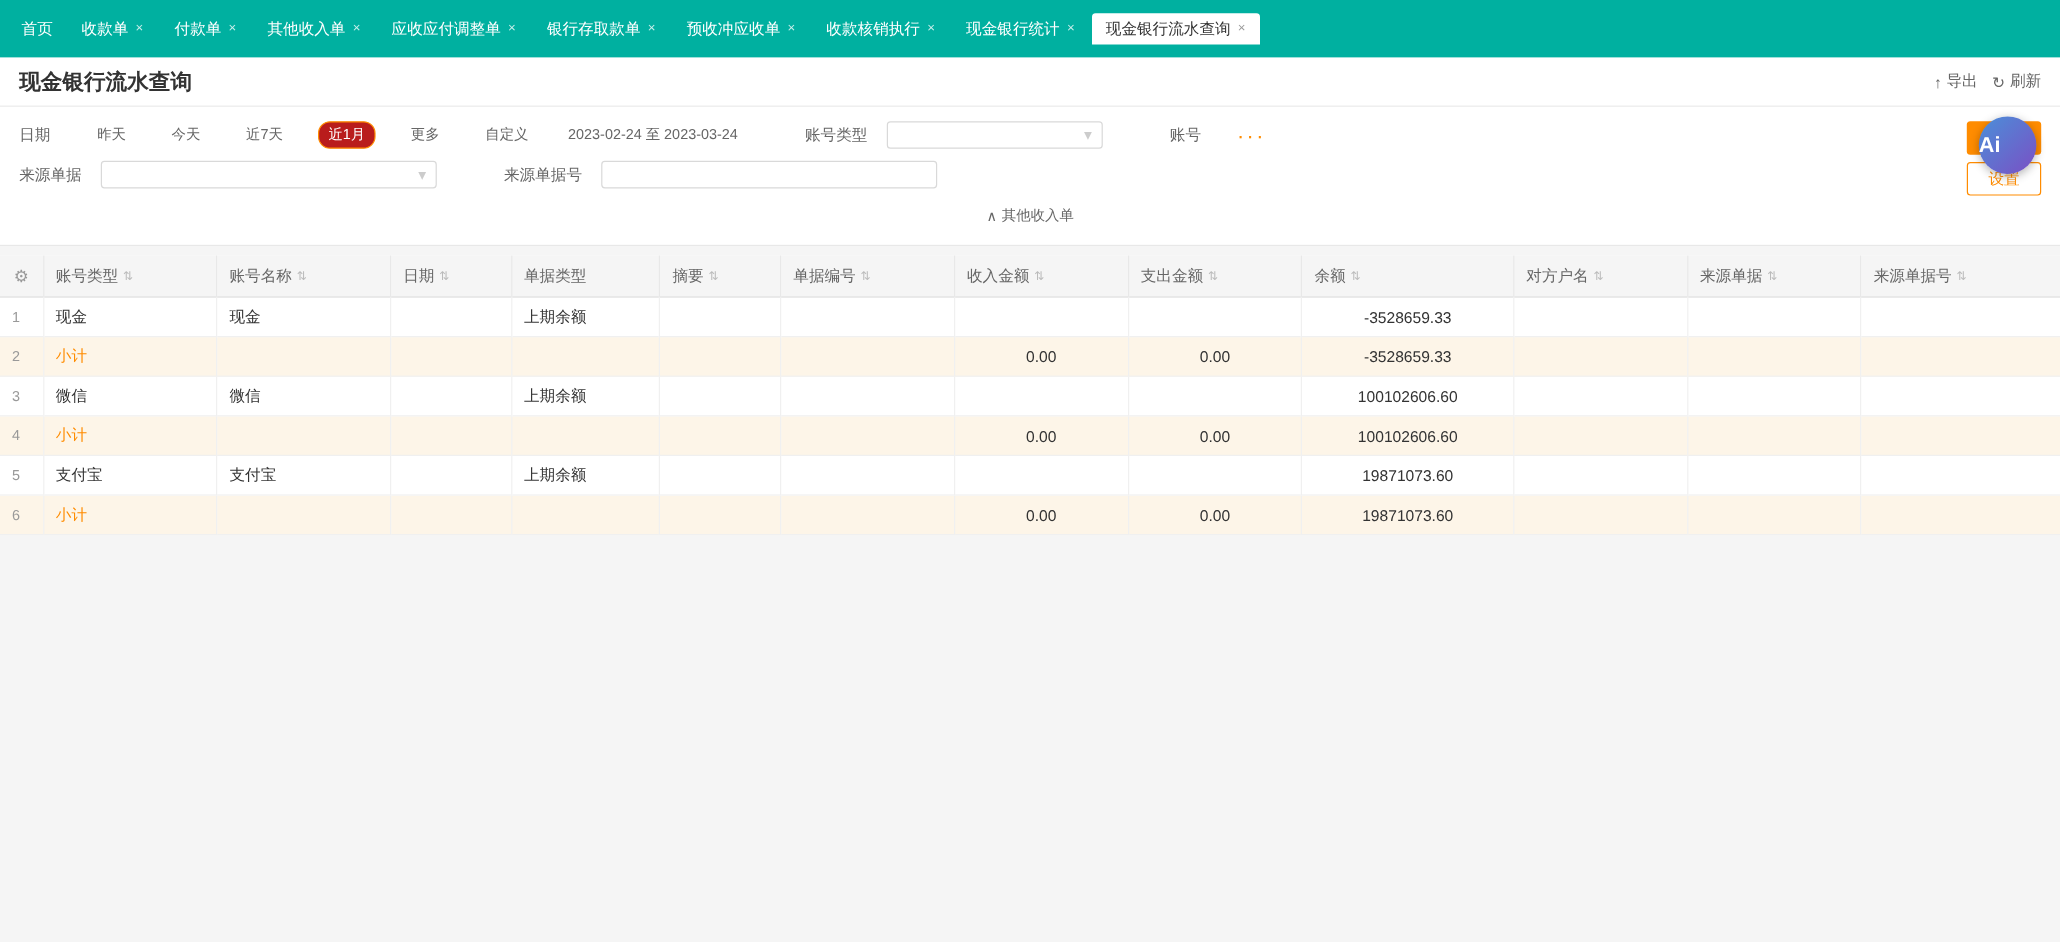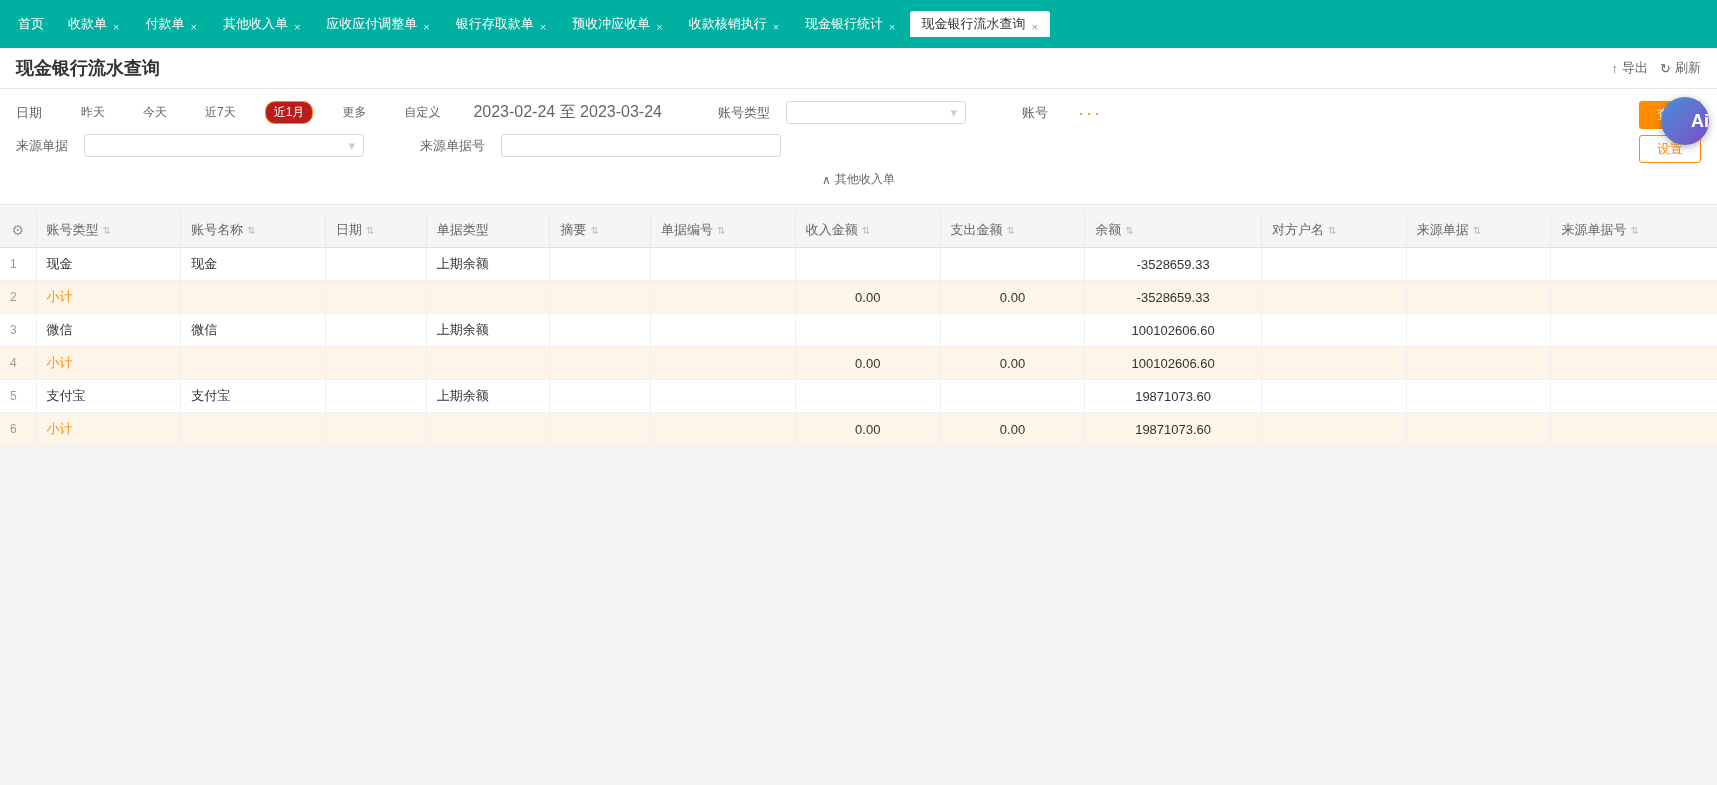--- a/index.html
+++ b/index.html
@@ -13,21 +13,21 @@
       height: 48px;
       padding: 14px 8px;
       gap: 2px;
     }
     .nav-item {
       color: #fff;
       padding: 4px 12px;
       cursor: pointer;
       border-radius: 3px 3px 0 0;
       display: flex;
-      align-items: flex-end;
+      align-items: center;
       gap: 4px;
       font-size: 13px;
       white-space: nowrap;
     }
     .nav-item.active {
       background: #fff;
       color: #333;
     }
     .nav-item .close-x {
       font-size: 11px;
@@ -102,21 +102,21 @@
       border: 1px solid transparent;
     }
     .date-btn.active {
       background: #b91c1c;
       color: #fff;
       border-color: #ff8c00;
       border-radius: 10px;
     }
     .date-range {
       color: #666;
-      font-size: 16px;
+      font-size: 12px;
       margin-left: 4px;
     }
     .filter-select {
       display: flex;
       align-items: center;
       border: 1px solid #d9d9d9;
       border-radius: 3px;
       padding: 3px 8px;
       background: #fff;
       cursor: pointer;
@@ -219,29 +219,29 @@
     .td-num { text-align: center; }
     .td-orange { color: #ff8c00; }
     .row-num { color: #999; font-size: 12px; }
     .gear-icon { font-size: 14px; color: #999; cursor: pointer; }
     .th-gear { text-align: center; width: 36px; }
 
     
     .ai-badge {
       position: fixed;
       top: 97px;
-      right: 8px;
+      right: 20px;
       background: linear-gradient(135deg, #4a90d9, #7b4fc4);
       color: #fff;
       border-radius: 50%;
       width: 48px;
       height: 48px;
       display: flex;
       align-items: center;
-      justify-content: flex-end;
+      justify-content: flex-start;
       font-size: 18px;
       font-weight: bold;
       cursor: pointer;
       box-shadow: 0 2px 8px rgba(0,0,0,0.3);
     }
   </style>
 </head>
 <body>
 
 <div class="top-nav">

